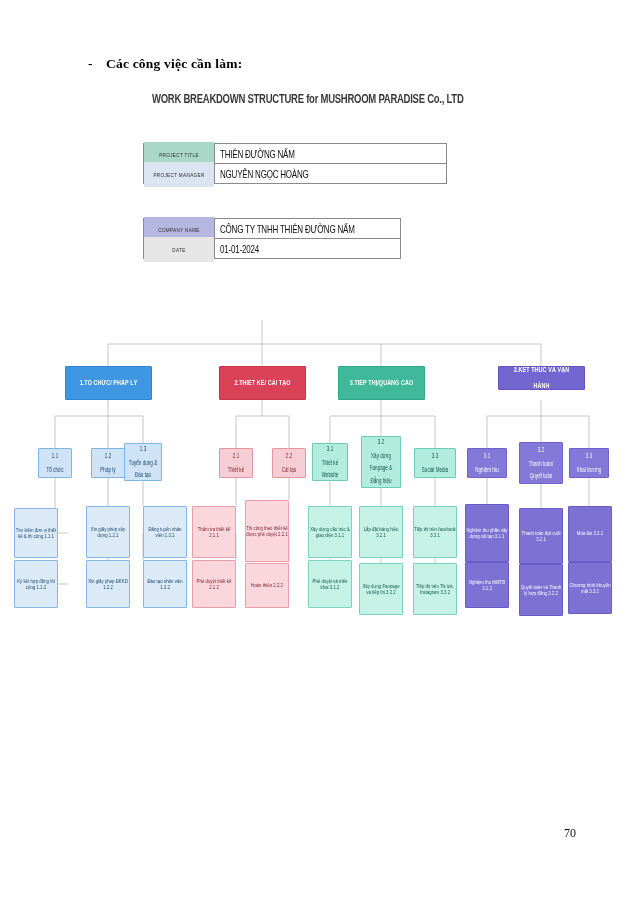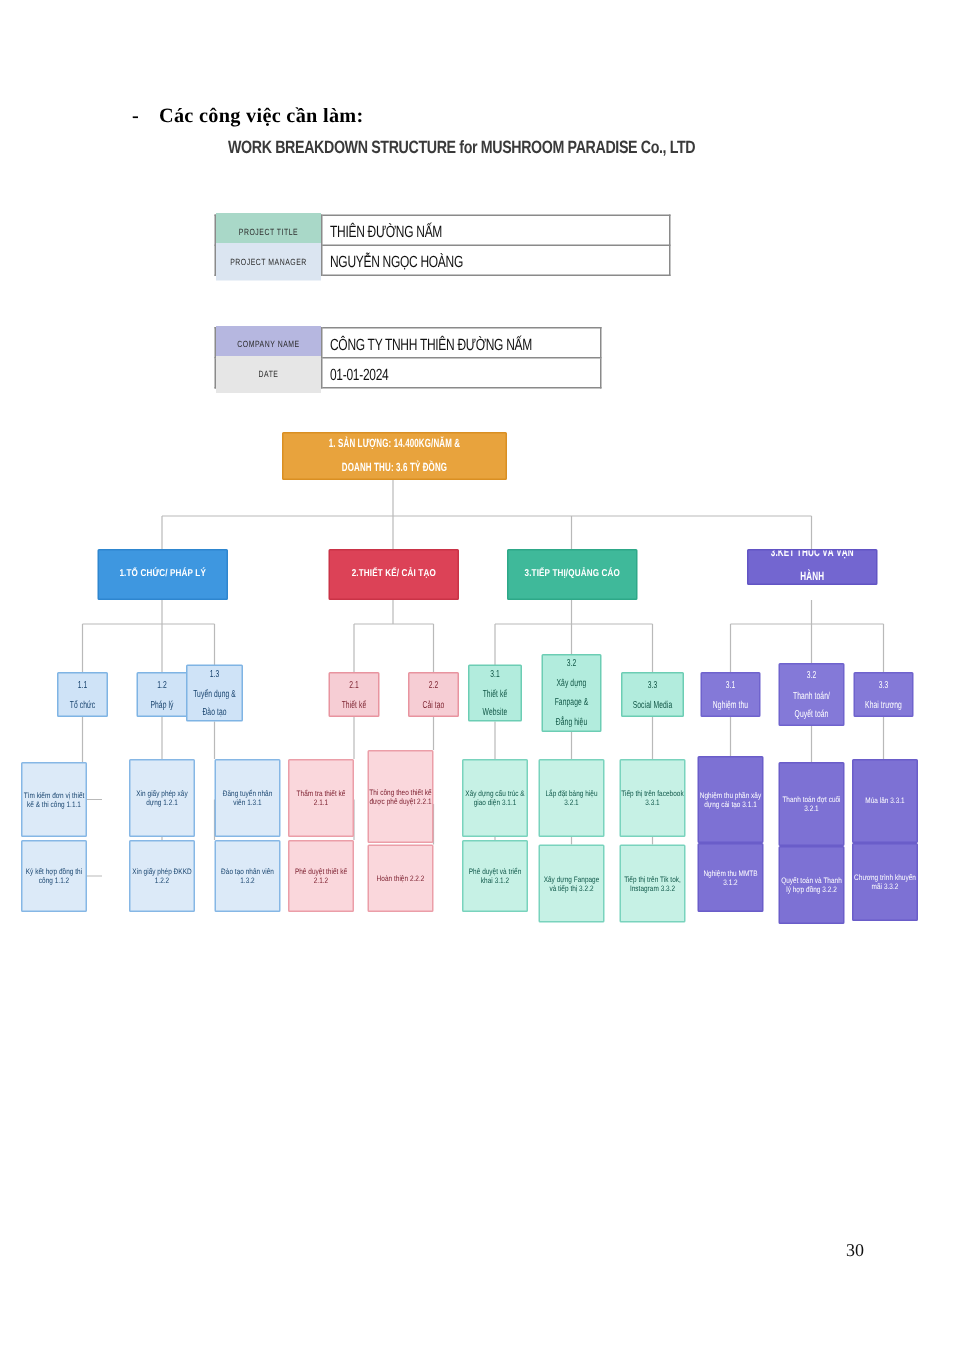--- a/index.html
+++ b/index.html
@@ -19,21 +19,20 @@
   
   #doc-heading {
     position: absolute;
     left: 88px;
     top: 56px;
     font-family: "Liberation Serif", serif;
     font-weight: bold;
     font-size: 13.5px;
     letter-spacing: .2px;
     white-space: nowrap;
-    margin-top: 13px;
   }
   #doc-heading .dash {
     display: inline-block;
     width: 18px;
   }
 
   
   #wbs-title {
     position: absolute;
     left: 152px;
@@ -257,26 +256,20 @@
 
       <path d="M487,200 L487,226"></path>
       <path d="M541,206 L541,230"></path>
       <path d="M589,200 L589,228"></path>
       <path d="M487,256 L487,284"></path>
       <path d="M541,258 L541,286"></path>
       <path d="M589,256 L589,284"></path>
     </g>
   </svg>
 
-  <div class="node lvl1" style="left:188px; top:10px; width:150px; height:32px;">
-    <span>
-      <span>1. SẢN LƯỢNG: 14.400KG/NĂM &amp;</span><br>
-      <span>DOANH THU: 3.6 TỶ ĐỒNG</span>
-    </span>
-  </div>
 
   <div class="node lvl2 c-blue" style="left:65px; top:88px; width:87px; height:34px;">
     <span>1.TỔ CHỨC/ PHÁP LÝ</span>
   </div>
   <div class="node lvl2 c-red" style="left:219px; top:88px; width:87px; height:34px;">
     <span>2.THIẾT KẾ/ CẢI TẠO</span>
   </div>
   <div class="node lvl2 c-teal" style="left:338px; top:88px; width:87px; height:34px;">
     <span>3.TIẾP THỊ/QUẢNG CÁO</span>
   </div>
@@ -426,13 +419,13 @@
     <span>Quyết toán và Thanh lý hợp đồng 3.2.2</span>
   </div>
   <div class="node lvl4 c-purple" style="left:568px; top:228px; width:44px; height:56px;">
     <span>Múa lân 3.3.1</span>
   </div>
   <div class="node lvl4 c-purple" style="left:568px; top:284px; width:44px; height:52px;">
     <span>Chương trình khuyến mãi 3.3.2</span>
   </div>
 </div>
 
-<div id="page-number">30</div>
+<div id="page-number">70</div>
 
 </body></html>

